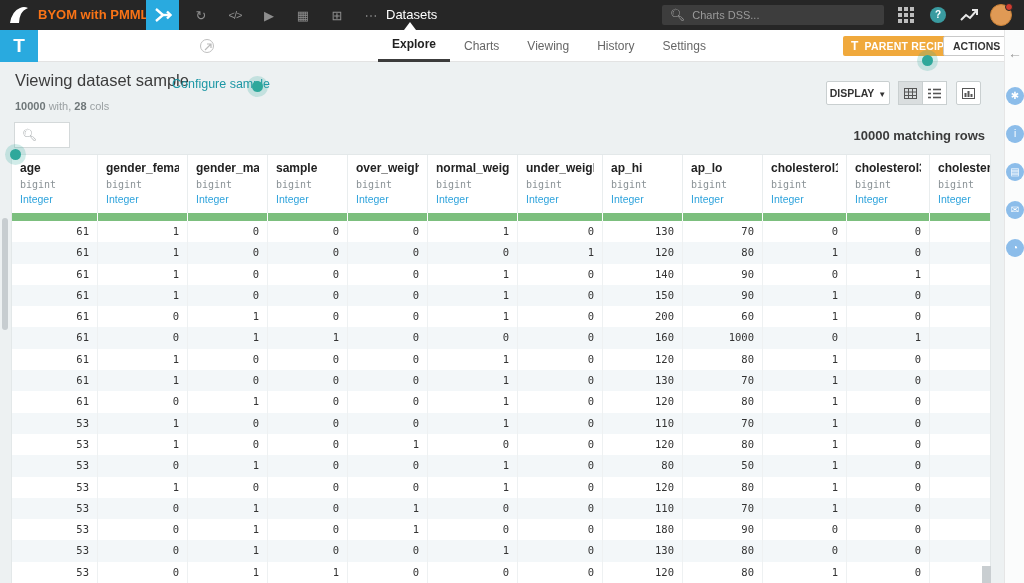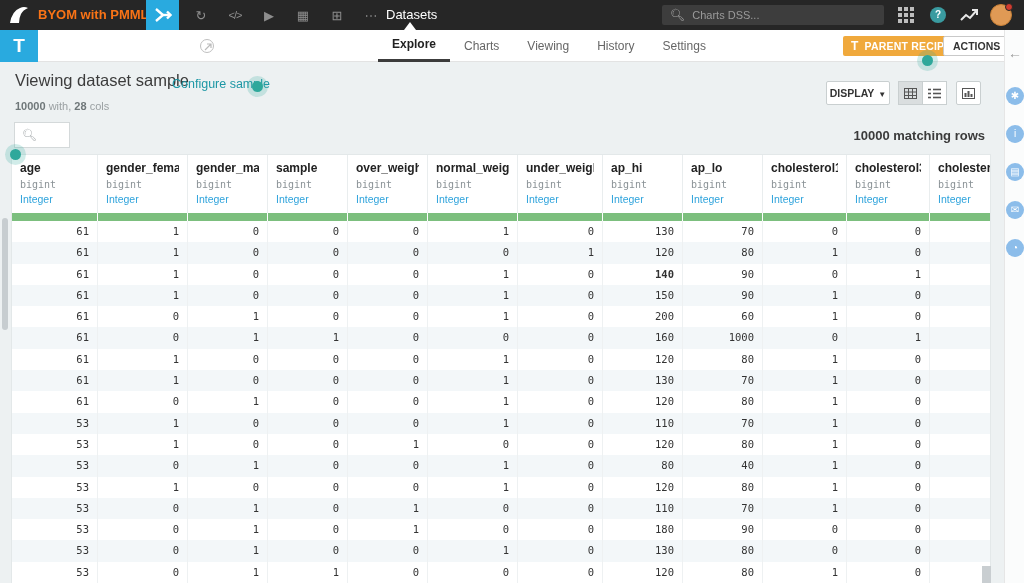--- a/index.html
+++ b/index.html
@@ -308,21 +308,21 @@
         <div class="tcell" style="flex: 0 0 86px;"></div>
       </div>
       <div class="trow">
         <div class="tcell" style="flex: 0 0 86px;">61</div>
         <div class="tcell" style="flex: 0 0 90px;">1</div>
         <div class="tcell" style="flex: 0 0 80px;">0</div>
         <div class="tcell" style="flex: 0 0 80px;">0</div>
         <div class="tcell" style="flex: 0 0 80px;">0</div>
         <div class="tcell" style="flex: 0 0 90px;">1</div>
         <div class="tcell" style="flex: 0 0 85px;">0</div>
-        <div class="tcell" style="flex: 0 0 80px; font-weight: bold;">140</div>
+        <div class="tcell" style="flex: 0 0 80px;">140</div>
         <div class="tcell" style="flex: 0 0 80px;">90</div>
         <div class="tcell" style="flex: 0 0 84px;">0</div>
         <div class="tcell" style="flex: 0 0 83px;">1</div>
         <div class="tcell" style="flex: 0 0 86px;"></div>
       </div>
       <div class="trow alt">
         <div class="tcell" style="flex: 0 0 86px;">61</div>
         <div class="tcell" style="flex: 0 0 90px;">1</div>
         <div class="tcell" style="flex: 0 0 80px;">0</div>
         <div class="tcell" style="flex: 0 0 80px;">0</div>
@@ -435,21 +435,21 @@
       </div>
       <div class="trow alt">
         <div class="tcell" style="flex: 0 0 86px;">53</div>
         <div class="tcell" style="flex: 0 0 90px;">0</div>
         <div class="tcell" style="flex: 0 0 80px;">1</div>
         <div class="tcell" style="flex: 0 0 80px;">0</div>
         <div class="tcell" style="flex: 0 0 80px;">0</div>
         <div class="tcell" style="flex: 0 0 90px;">1</div>
         <div class="tcell" style="flex: 0 0 85px;">0</div>
         <div class="tcell" style="flex: 0 0 80px;">80</div>
-        <div class="tcell" style="flex: 0 0 80px;">40</div>
+        <div class="tcell" style="flex: 0 0 80px;">50</div>
         <div class="tcell" style="flex: 0 0 84px;">1</div>
         <div class="tcell" style="flex: 0 0 83px;">0</div>
         <div class="tcell" style="flex: 0 0 86px;"></div>
       </div>
       <div class="trow">
         <div class="tcell" style="flex: 0 0 86px;">53</div>
         <div class="tcell" style="flex: 0 0 90px;">1</div>
         <div class="tcell" style="flex: 0 0 80px;">0</div>
         <div class="tcell" style="flex: 0 0 80px;">0</div>
         <div class="tcell" style="flex: 0 0 80px;">0</div>

